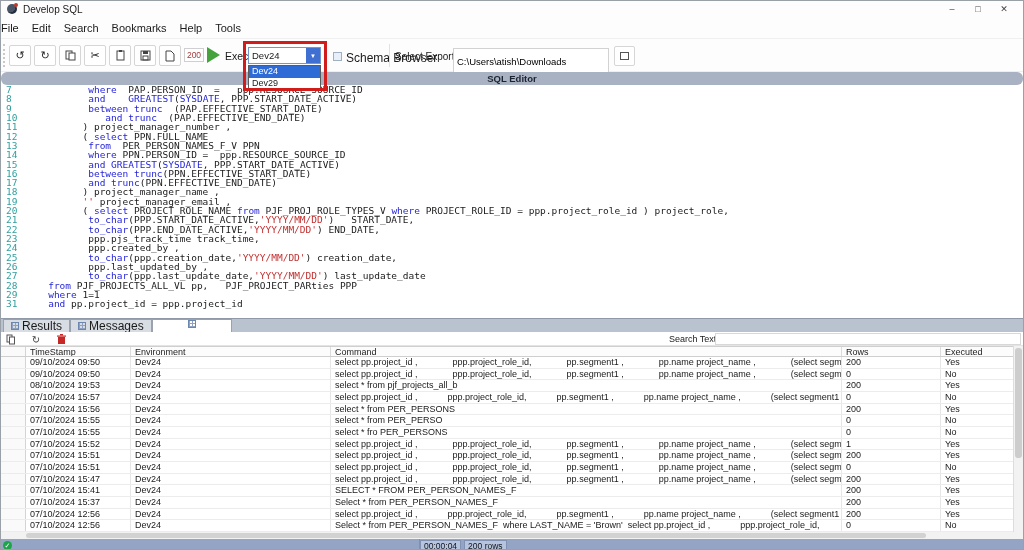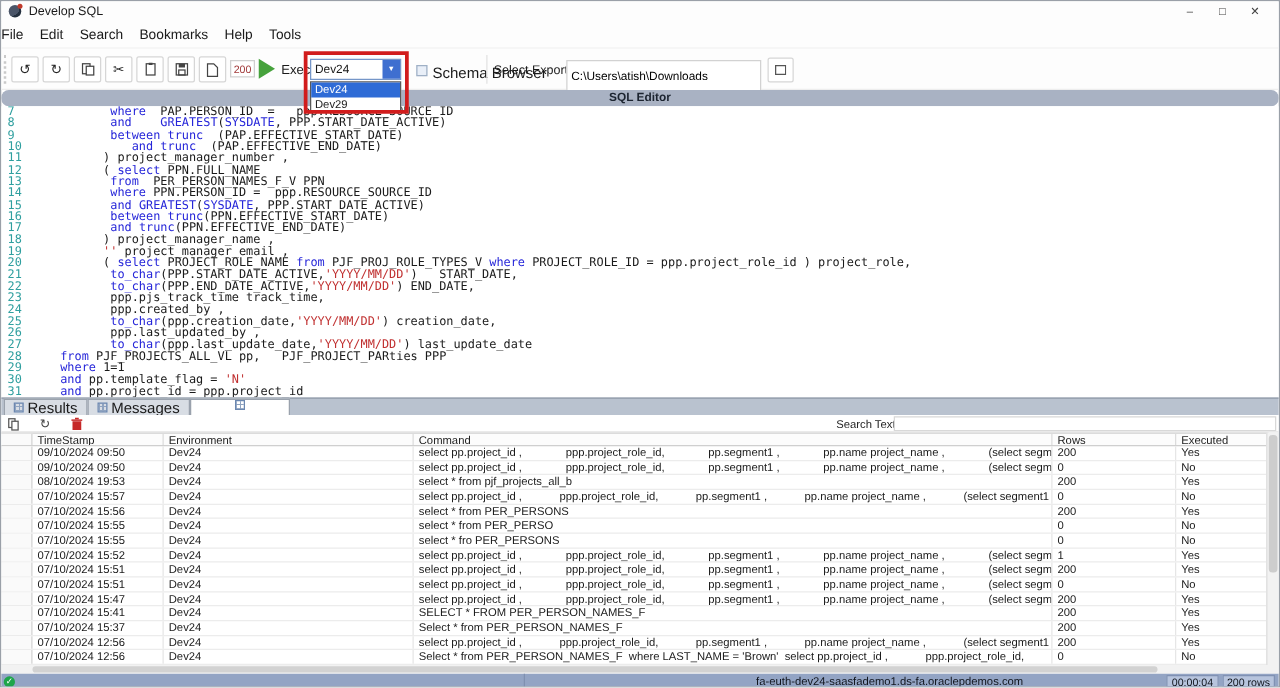--- a/index.html
+++ b/index.html
@@ -225,21 +225,20 @@
         <div class="code-line"><span class="ln">20</span><span><span class="tok-p">         </span><span class="tok-p">( </span><span class="tok-k">select</span><span class="tok-p"> PROJECT_ROLE_NAME </span><span class="tok-k">from</span><span class="tok-p"> PJF_PROJ_ROLE_TYPES_V </span><span class="tok-k">where</span><span class="tok-p"> PROJECT_ROLE_ID = ppp.project_role_id ) project_role,</span></span></div>
         <div class="code-line"><span class="ln">21</span><span><span class="tok-p">          </span><span class="tok-k">to_char</span><span class="tok-p">(PPP.START_DATE_ACTIVE,</span><span class="tok-s">'YYYY/MM/DD'</span><span class="tok-p">)   START_DATE,</span></span></div>
         <div class="code-line"><span class="ln">22</span><span><span class="tok-p">          </span><span class="tok-k">to_char</span><span class="tok-p">(PPP.END_DATE_ACTIVE,</span><span class="tok-s">'YYYY/MM/DD'</span><span class="tok-p">) END_DATE,</span></span></div>
         <div class="code-line"><span class="ln">23</span><span><span class="tok-p">          </span><span class="tok-p">ppp.pjs_track_time track_time,</span></span></div>
         <div class="code-line"><span class="ln">24</span><span><span class="tok-p">          </span><span class="tok-p">ppp.created_by ,</span></span></div>
         <div class="code-line"><span class="ln">25</span><span><span class="tok-p">          </span><span class="tok-k">to_char</span><span class="tok-p">(ppp.creation_date,</span><span class="tok-s">'YYYY/MM/DD'</span><span class="tok-p">) creation_date,</span></span></div>
         <div class="code-line"><span class="ln">26</span><span><span class="tok-p">          </span><span class="tok-p">ppp.last_updated_by ,</span></span></div>
         <div class="code-line"><span class="ln">27</span><span><span class="tok-p">          </span><span class="tok-k">to_char</span><span class="tok-p">(ppp.last_update_date,</span><span class="tok-s">'YYYY/MM/DD'</span><span class="tok-p">) last_update_date</span></span></div>
         <div class="code-line"><span class="ln">28</span><span><span class="tok-p">   </span><span class="tok-k">from</span><span class="tok-p"> PJF_PROJECTS_ALL_VL pp,   PJF_PROJECT_PARties PPP</span></span></div>
         <div class="code-line"><span class="ln">29</span><span><span class="tok-p">   </span><span class="tok-k">where</span><span class="tok-p"> 1=1</span></span></div>
-        <div class="code-line"><span class="ln">30</span><span><span class="tok-p">   </span><span class="tok-k">and</span><span class="tok-p"> pp.template_flag = </span><span class="tok-s">'N'</span></span></div>
         <div class="code-line"><span class="ln">31</span><span><span class="tok-p">   </span><span class="tok-k">and</span><span class="tok-p"> pp.project_id = ppp.project_id</span></span></div>
       </div>
   </div>
 
   <div class="tabbar">
       <div class="tab">
         <span class="grid-icon"></span>
         <span>Results</span>
       </div>
       <div class="tab">
@@ -406,18 +405,17 @@
       <div class="vthumb"></div>
     </div>
   <div class="hscroll">
       <div class="hthumb"></div>
     </div>
 
   <div class="statusbar">
     <div class="sb-left">
       <span class="check-circle">✓</span>
     </div>
-    <div class="sb-mid">fa-euth-dev24-saasfademo1.ds-fa.oraclepdemos.com</div>
     <span class="sb-chip">00:00:04</span>
     <span class="sb-chip">200 rows</span>
   </div>
 
 </div>
 
 </body></html>

